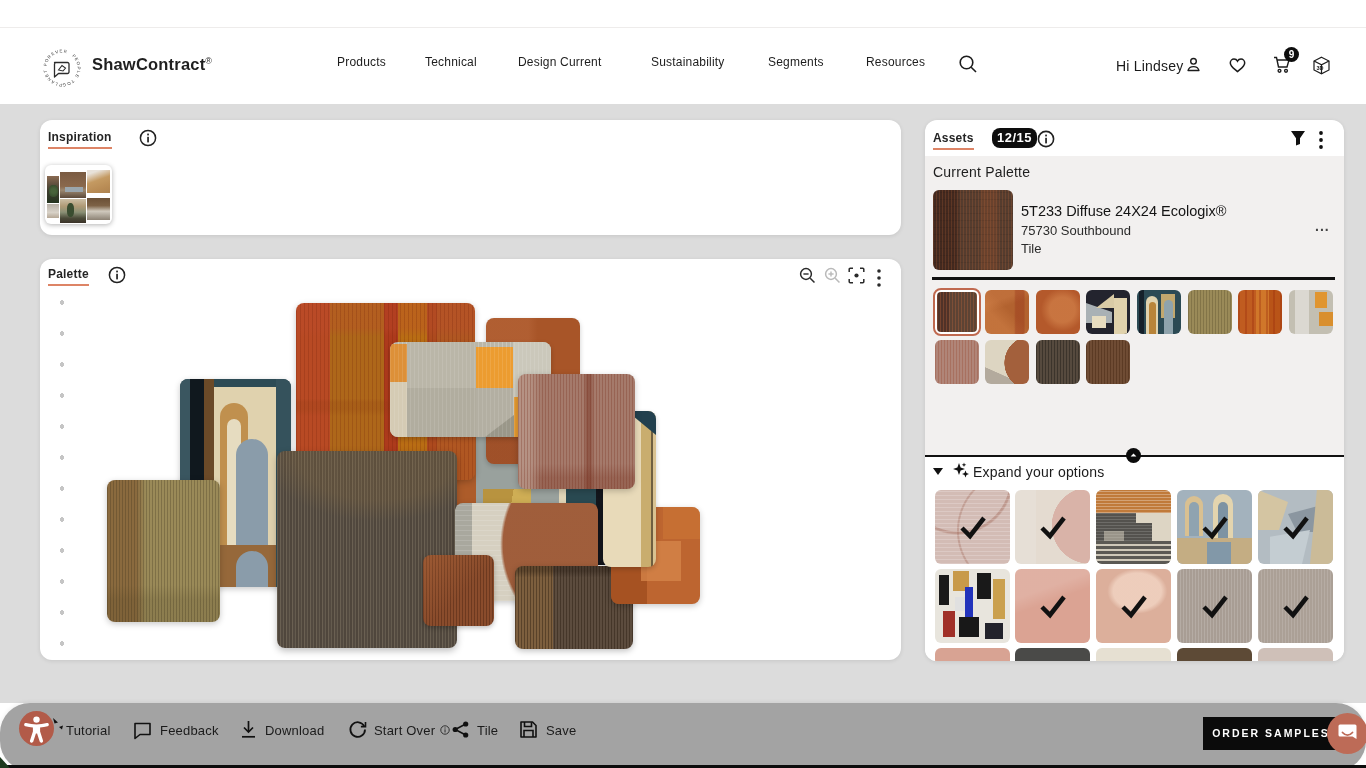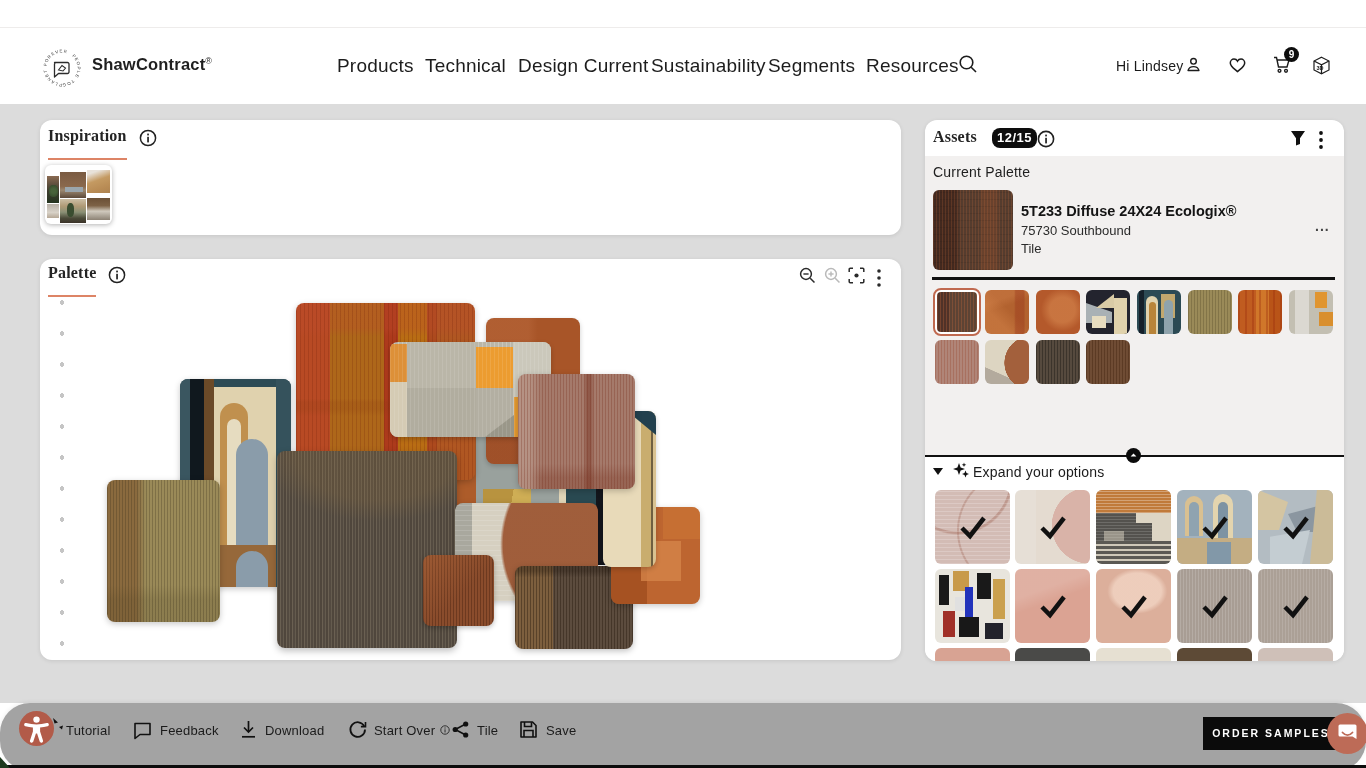--- a/index.html
+++ b/index.html
@@ -4,25 +4,25 @@
 <style>
 * { margin:0; padding:0; box-sizing:border-box; }
 html,body { width:1366px; height:768px; overflow:hidden; }
 body { font-family:"Liberation Sans", sans-serif; background:#fff; position:relative; color:#1a1a1a; }
 .abs { position:absolute; }
 
 #header { position:absolute; top:0; left:0; width:1366px; height:104px; background:#fff; }
 #topline { position:absolute; top:27px; left:0; width:1366px; height:1px; background:#eeeceb; }
 #brand { position:absolute; left:92px; top:55px; font-size:16.5px; font-weight:700; letter-spacing:.2px; color:#1f1f1f; }
 #brand sup { font-size:9px; font-weight:400; }
-.nav { position:absolute; top:55px; font-size:19px; color:#1d1d1d; letter-spacing:.2px; }
+.nav { position:absolute; top:55px; font-size:12px; color:#1d1d1d; letter-spacing:.2px; }
 
 #content { position:absolute; top:104px; left:0; width:1366px; height:599px; background:#dcdcdc; }
 .card { position:absolute; background:#fff; border-radius:12px; box-shadow:0 1px 4px rgba(0,0,0,.10); }
-.ptitle { font-size:16px; font-weight:700; color:#242424; letter-spacing:.2px; padding-bottom:14px; border-bottom:2px solid #dd8466;font-family:Liberation Serif, serif; }
+.ptitle { font-size:12px; font-weight:700; color:#242424; letter-spacing:.2px; padding-bottom:3px; border-bottom:2px solid #dd8466; }
 
 #bottombar { position:absolute; top:703px; left:0; width:1366px; height:68px; background:#a3a3a3; box-shadow:0 -1px 4px rgba(0,0,0,.07);border-radius:30px; }
 #blackstrip { position:absolute; top:765px; left:0; width:1366px; height:3px; background:#0c0c0c; }
 .btext { position:absolute; font-size:13px; color:#1b1b1b; letter-spacing:.2px; }
 .sw { position:absolute; border-radius:8px; }
 .msw { position:absolute; width:44px; height:44px; border-radius:6px; }
 .osw { position:absolute; width:75px; height:74px; border-radius:6px; }
 .chk { position:absolute; left:50%; top:50%; transform:translate(-50%,-50%); }
 </style>
 </head>
@@ -201,21 +201,21 @@
       <path d="M1 1 h14 L10 8.2 V14 l-4 1.6 V8.2 z" fill="#111"></path>
     </svg>
   <svg class="abs" style="left:393px;top:10px;" width="6" height="20" viewBox="0 0 6 20">
       <circle cx="3" cy="3" r="1.9" fill="#111"></circle>
       <circle cx="3" cy="10" r="1.9" fill="#111"></circle>
       <circle cx="3" cy="17" r="1.9" fill="#111"></circle>
     </svg>
   <div id="assets-gray" class="abs" style="left:0;top:36px;width:419px;height:299px;background:#f2f0ef;">
     <div class="abs" style="left:8px;top:8px;font-size:14px;color:#1e1e1e;letter-spacing:.2px;">Current Palette</div>
     <div class="abs" style="left:8px;top:34px;width:80px;height:80px;border-radius:6px;background:repeating-linear-gradient(90deg, rgba(195,105,58,.22) 0 1px, rgba(0,0,0,0) 1px 3px),repeating-linear-gradient(0deg, rgba(0,0,0,.08) 0 1px, rgba(0,0,0,0) 1px 7px),linear-gradient(90deg, rgba(60,34,25,.75) 0 28%, rgba(0,0,0,0) 36%),linear-gradient(90deg, rgba(0,0,0,0) 58%, rgba(150,78,42,.3) 62% 78%, rgba(0,0,0,0) 84%),#553c2e;"></div>
-    <div class="abs" style="left:96px;top:47px;font-size:14.5px;font-weight:700;color:#141414;">5T233 Diffuse 24X24 Ecologix®</div>
+    <div class="abs" style="left:96px;top:47px;font-size:14.5px;font-weight:400;color:#141414;">5T233 Diffuse 24X24 Ecologix®</div>
     <div class="abs" style="left:96px;top:67px;font-size:13px;color:#2b2b2b;">75730 Southbound</div>
     <div class="abs" style="left:96px;top:85px;font-size:13px;color:#2b2b2b;">Tile</div>
     <div class="abs" style="left:390px;top:62px;font-size:14px;font-weight:700;color:#444;letter-spacing:1px;">...</div>
     <div class="abs" style="left:7px;top:121px;width:403px;height:2.5px;background:#111;"></div>
     <div class="abs" style="left:8px;top:132px;width:48px;height:48px;border-radius:8px;border:2px solid #c0694f;background:#fff;padding:2px;">
         <div style="width:40px;height:40px;border-radius:4px;background:repeating-linear-gradient(90deg, rgba(200,105,60,.3) 0 1px, rgba(0,0,0,0) 1px 3px),linear-gradient(90deg,#503228 0 30%, rgba(0,0,0,0) 30%),#5d4334;"></div>
       </div>
     <div class="msw" style="left:60px;top:134px;background:linear-gradient(90deg, rgba(0,0,0,0) 66%, rgba(150,50,25,.38) 70% 88%, rgba(0,0,0,0) 92%),linear-gradient(45deg, rgba(220,140,80,.4) 0 30%, rgba(0,0,0,0) 55%),linear-gradient(160deg, rgba(215,135,80,.35) 0 25%, rgba(0,0,0,0) 40%),#b2622f;"></div>
     <div class="msw" style="left:111px;top:134px;background:radial-gradient(circle at 60% 45%, rgba(225,150,90,.45) 0 35%, rgba(0,0,0,0) 60%),#b4592b;"></div>
     <div class="msw" style="left:161px;top:134px;background:#23242e;overflow:hidden;">

